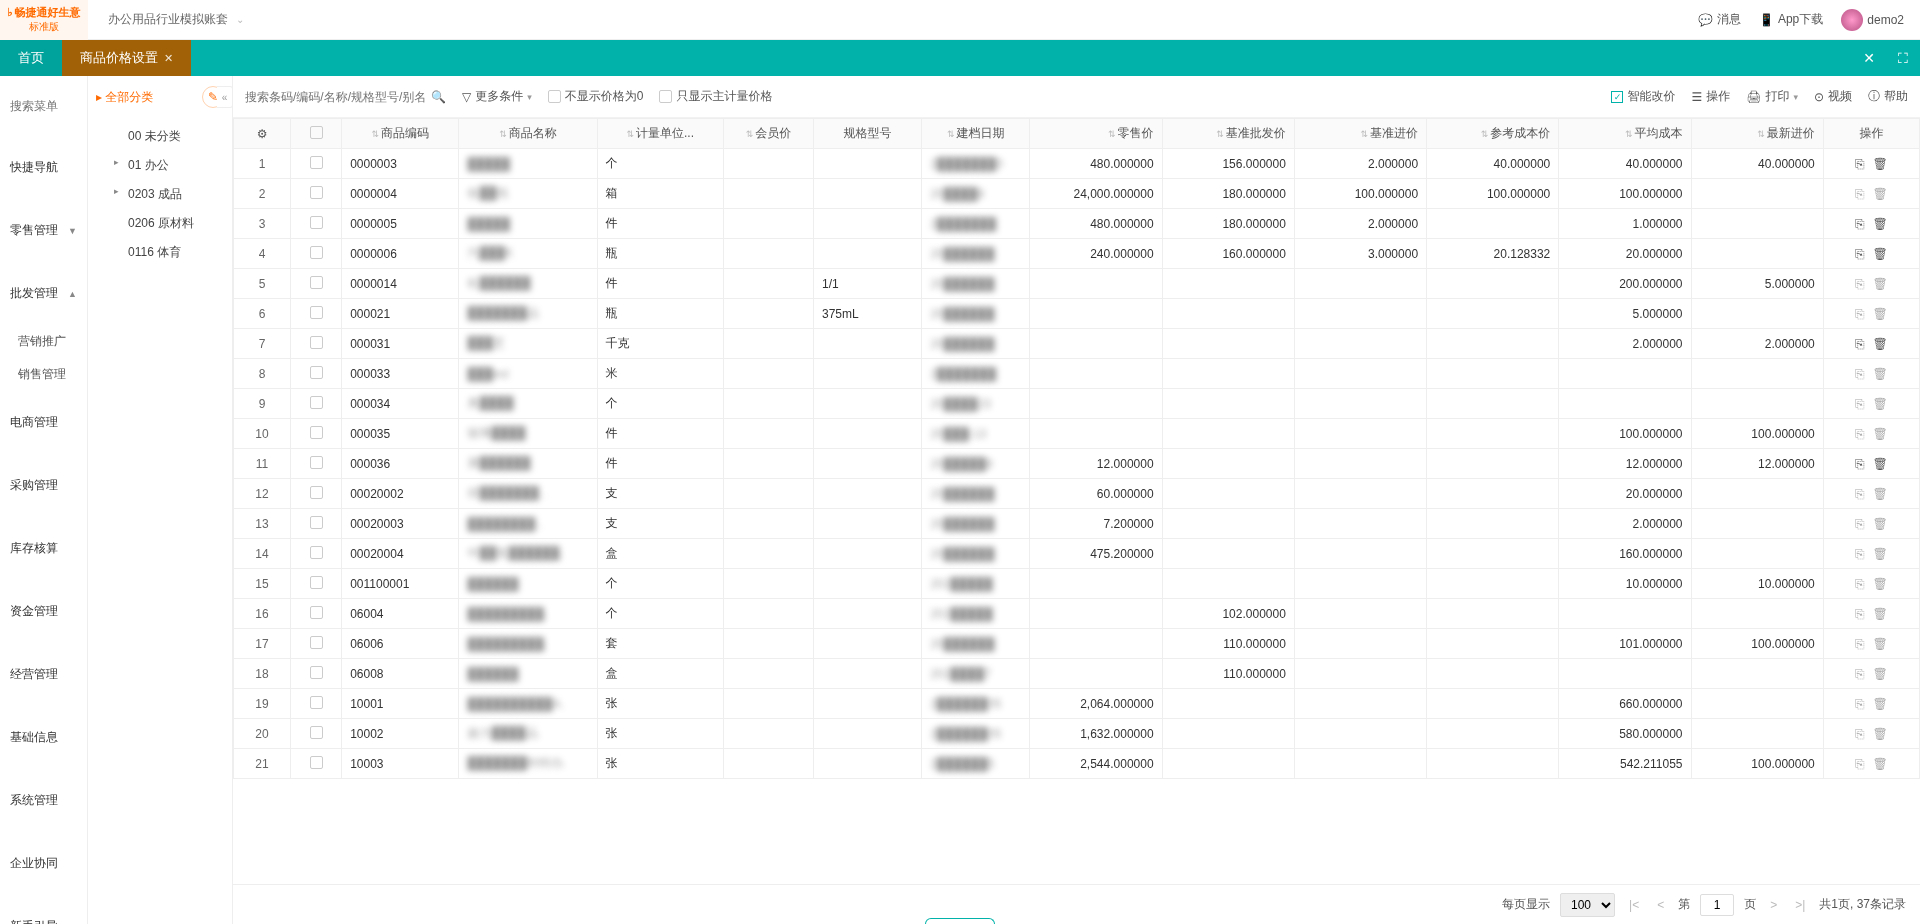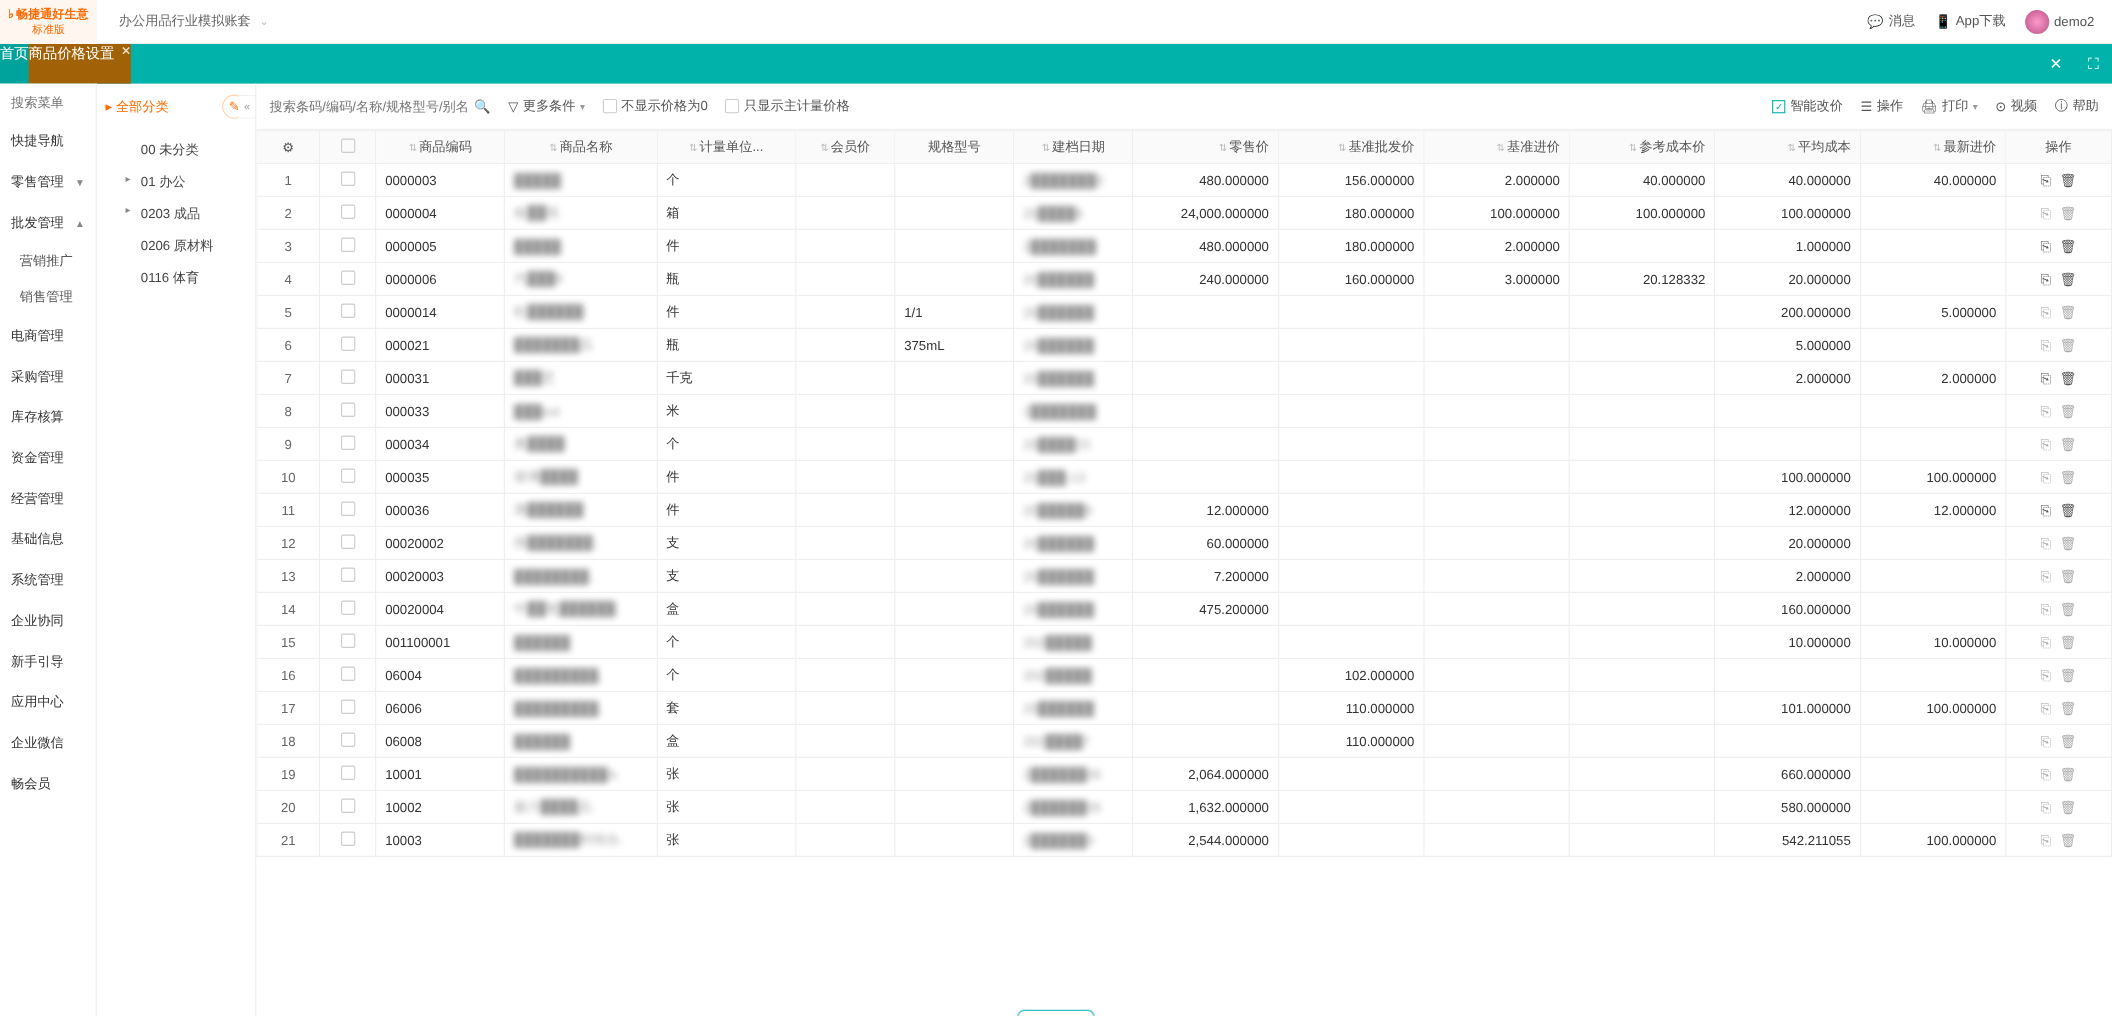--- a/index.html
+++ b/index.html
@@ -11,34 +11,34 @@
 .logo-box .lg { color:#ff6a00; font-size:11px; font-weight:600; display:flex; align-items:center; gap:2px; }
 .logo-box .sub { color:#ff6a00; font-size:10px; }
 .acct-sel { flex:0 0 auto; padding:0 20px; color:#666; display:flex; align-items:center; gap:8px; }
 .header-spacer { flex:1; }
 .header-tools { display:flex; align-items:center; gap:18px; padding-right:16px; color:#555; }
 .header-tools .tool { display:flex; align-items:center; gap:4px; cursor:pointer; }
 .avatar { width:22px; height:22px; border-radius:50%; background:radial-gradient(circle,#f9c 0%,#c69 70%); }
 
 
 .tabbar { height:36px; background:#00b2a9; display:flex; align-items:stretch; color:#fff; }
-.tab { padding:0 0; display:flex; gap:6px; cursor:pointer; font-size:13px; }
+.tab { padding:0 18px; display:flex; align-items:center; gap:6px; cursor:pointer; font-size:13px; }
 .tab.home { background:#00a39b; }
 .tab.active { background:#a16207; }
 .tab .close-x { font-size:11px; opacity:.85; }
 .tabbar-spacer { flex:1; }
 .tabbar-right { display:flex; align-items:center; }
 .tabbar-right .ico { width:34px; display:flex; align-items:center; justify-content:center; cursor:pointer; font-size:14px; }
 
 
 .main { display:flex; height:calc(100vh - 76px); }
 
 
 .leftnav { width:88px; background:#fff; border-right:1px solid #eee; overflow-y:auto; }
-.leftnav .item { padding:10px 10px; color:#333; cursor:pointer; display:flex; align-items:center; justify-content:space-between; font-size:12px; }
+.leftnav .item { padding:23px 10px; color:#333; cursor:pointer; display:flex; align-items:center; justify-content:space-between; font-size:12px; }
 .leftnav .item.search input { width:62px; border:none; outline:none; font-size:12px; color:#999; }
 .leftnav .item .caret { font-size:9px; color:#888; }
 .leftnav .sub { padding:8px 10px 8px 18px; color:#555; cursor:pointer; font-size:12px; }
 
 
 .catpanel { width:145px; border-right:1px solid #eee; position:relative; }
 .cat-head { display:flex; align-items:center; justify-content:space-between; padding:10px 8px; color:#ff6a00; font-size:12px; }
 .cat-head .edit-ico { width:22px; height:22px; border:1px solid #ffd2b0; border-radius:50%; display:flex; align-items:center; justify-content:center; color:#ff6a00; cursor:pointer; }
 .cat-collapse { position:absolute; right:-1px; top:10px; width:16px; height:22px; border:1px solid #eee; border-left:none; background:#fff; display:flex; align-items:center; justify-content:center; color:#999; cursor:pointer; font-size:10px; border-radius:0 3px 3px 0;}
 .cat-tree { padding:4px 8px; }
@@ -759,16 +759,28 @@
                 <div class="op-icons ">
                   <span>⎘</span>
                   <span>🗑</span>
                 </div>
               </td>
             </tr>
           </tbody>
       </table>
     </div>
 
+    <div class="footer">
+      <span>每页显示</span>
+      <select><option>100</option></select>
+      <span class="pgbtn">|&lt;</span>
+      <span class="pgbtn">&lt;</span>
+      <span>第</span>
+      <input style="width: 34px; text-align: center;" value="1">
+      <span>页</span>
+      <span class="pgbtn">&gt;</span>
+      <span class="pgbtn">&gt;|</span>
+      <span>共1页, 37条记录</span>
+    </div>
   </div>
 </div>
 
 <div class="bottom-ind"></div>
 
 </body></html>

